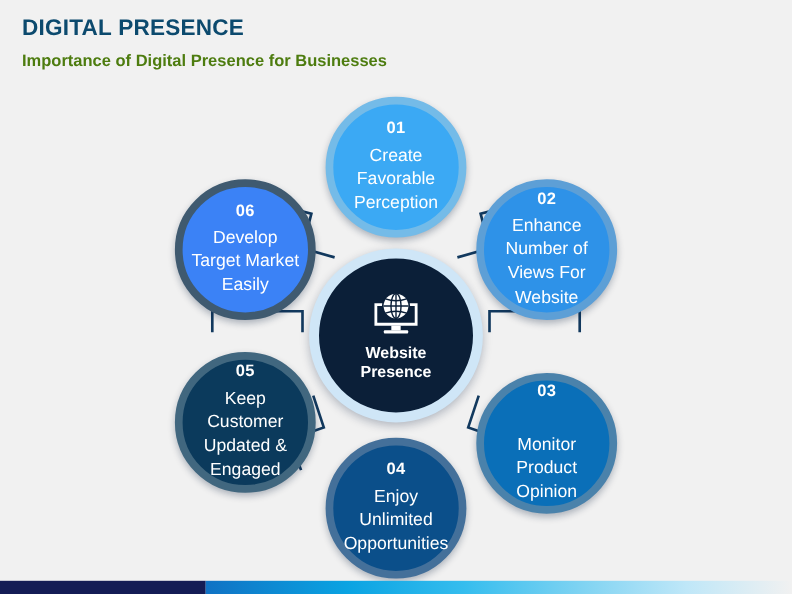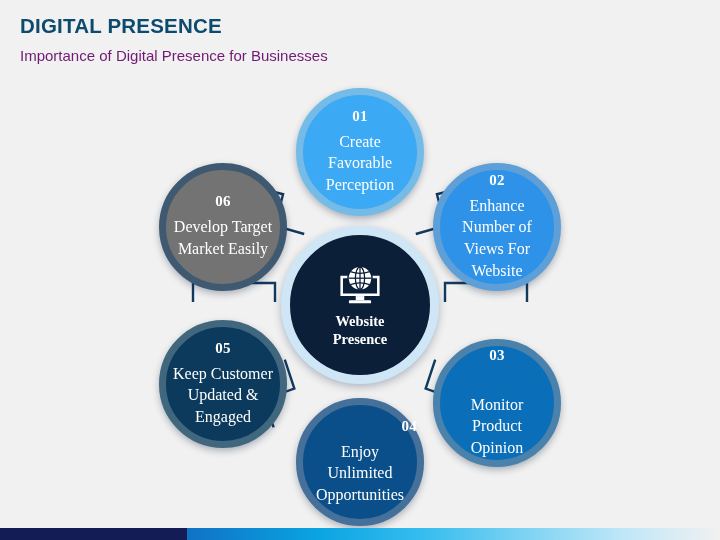--- a/index.html
+++ b/index.html
@@ -33,22 +33,22 @@
   #page-title {
     font-size: 20.5px;
     font-weight: bold;
     color: #0c4a6e;
     letter-spacing: 0.2px;
     margin: 0;
     line-height: 1.15;
   }
   #page-subtitle {
     font-size: 15px;
-    font-weight: normal;
-    color: #701a75;
+    font-weight: bold;
+    color: #4d7c0f;
     margin: 9px 0 0 0;
     line-height: 1.2;
   }
 
   
   #diagram {
     position: absolute;
     left: 0;
     top: 0;
     width: 720px;
@@ -66,21 +66,20 @@
   .node {
     position: absolute;
     border-radius: 50%;
     box-sizing: border-box;
     display: flex;
     flex-direction: column;
     align-items: center;
     justify-content: center;
     text-align: center;
     color: #ffffff;
-    font-family: Liberation Serif, serif;
   }
 
   .satellite {
     width: 128px;
     height: 128px;
     border-style: solid;
     border-width: 7px;
     box-shadow: 0 3px 7px rgba(10,30,60,0.30);
   }
   .sat-num {
@@ -115,21 +114,21 @@
   #hub-label {
     font-size: 14.5px;
     font-weight: bold;
     line-height: 1.22;
   }
 
   
   #node-1 { left: 296px; top: 88px; }
   #node-2 { left: 433px; top: 163px; }
   #node-3 { left: 433px; top: 339px; gap: 24px; }
-  #node-4 { left: 296px; top: 398px; align-items: flex-end; }
+  #node-4 { left: 296px; top: 398px; }
   #node-5 { left: 159px; top: 320px; }
   #node-6 { left: 159px; top: 163px; }
 
   
   #bottom-bar {
     position: absolute;
     left: 0;
     bottom: 0;
     width: 720px;
     height: 12px;
@@ -193,21 +192,21 @@
     <div class="node satellite" id="node-4" style="background:#0b4f8a; border-color:#44709a;">
       <div class="sat-num">04</div>
       <div class="sat-label">Enjoy Unlimited Opportunities</div>
     </div>
 
     <div class="node satellite" id="node-5" style="background:#0b3a5c; border-color:#41677f;">
       <div class="sat-num">05</div>
       <div class="sat-label">Keep Customer Updated &amp; Engaged</div>
     </div>
 
-    <div class="node satellite" id="node-6" style="background:#737373; border-color:#3f5a70;">
+    <div class="node satellite" id="node-6" style="background:#3b82f6; border-color:#3f5a70;">
       <div class="sat-num">06</div>
       <div class="sat-label">Develop Target Market Easily</div>
     </div>
 
     <div class="node" id="hub">
       <svg id="hub-icon" viewBox="0 0 64 54">
 
         <path d="M9 16 H55 V40 H9 Z" fill="#ffffff"></path>
         <path d="M12 19 H52 V37 H12 Z" fill="#0b1f38"></path>
         <rect x="27" y="40" width="10" height="5" fill="#ffffff"></rect>

